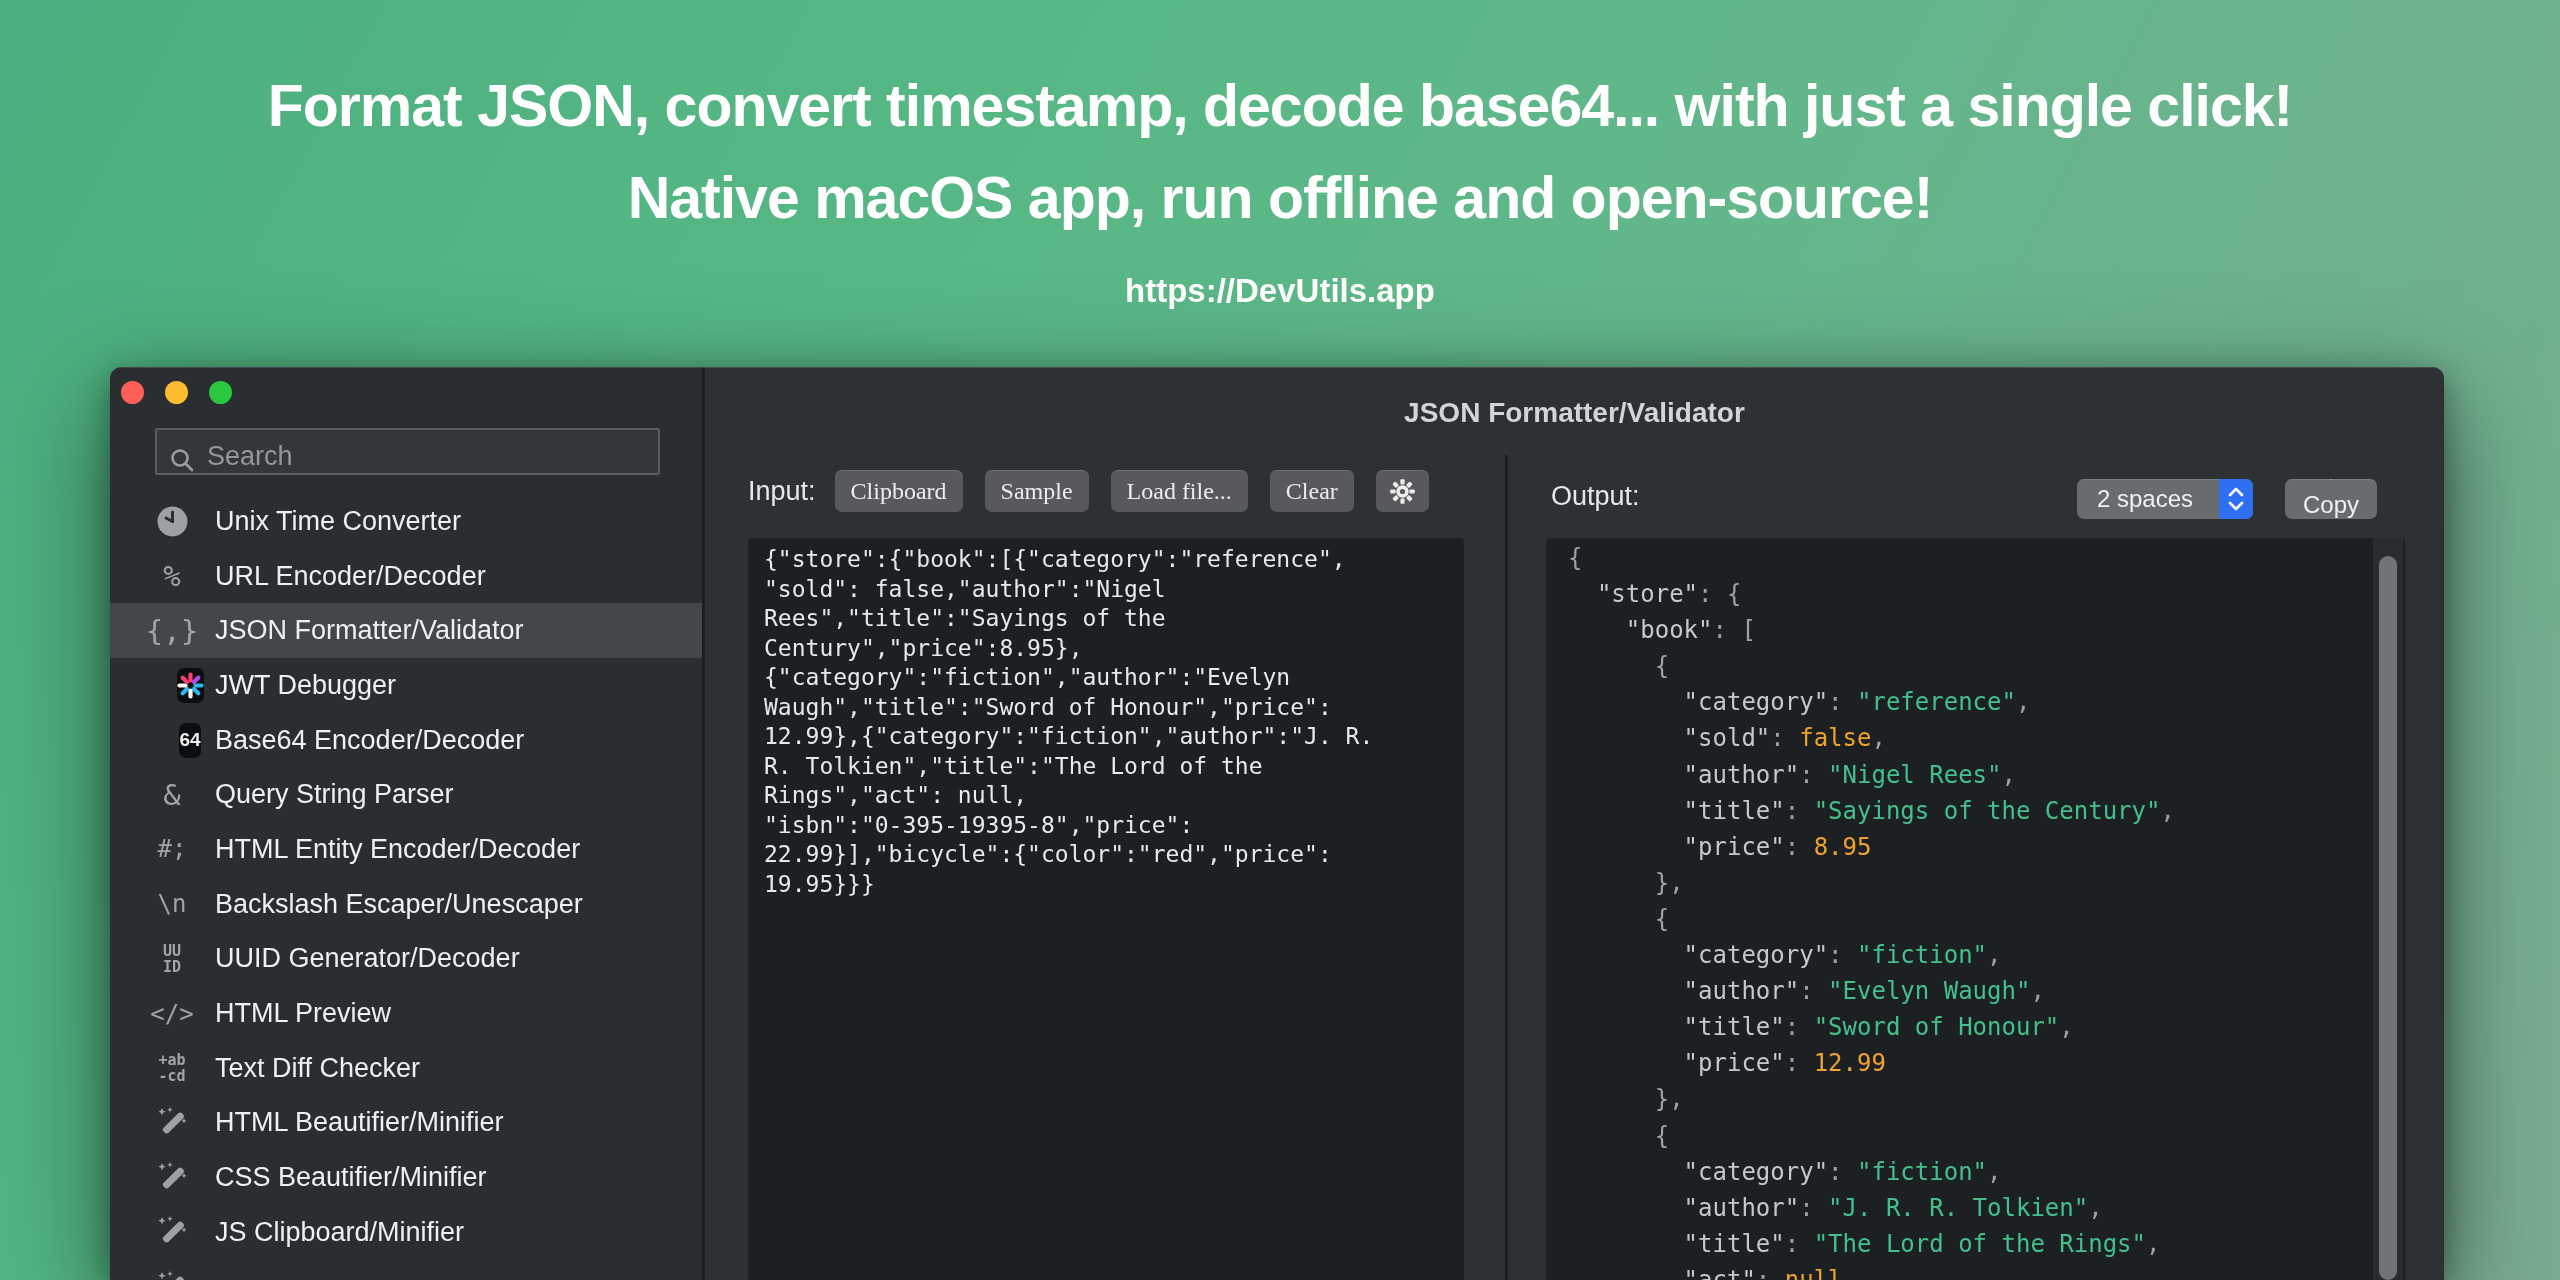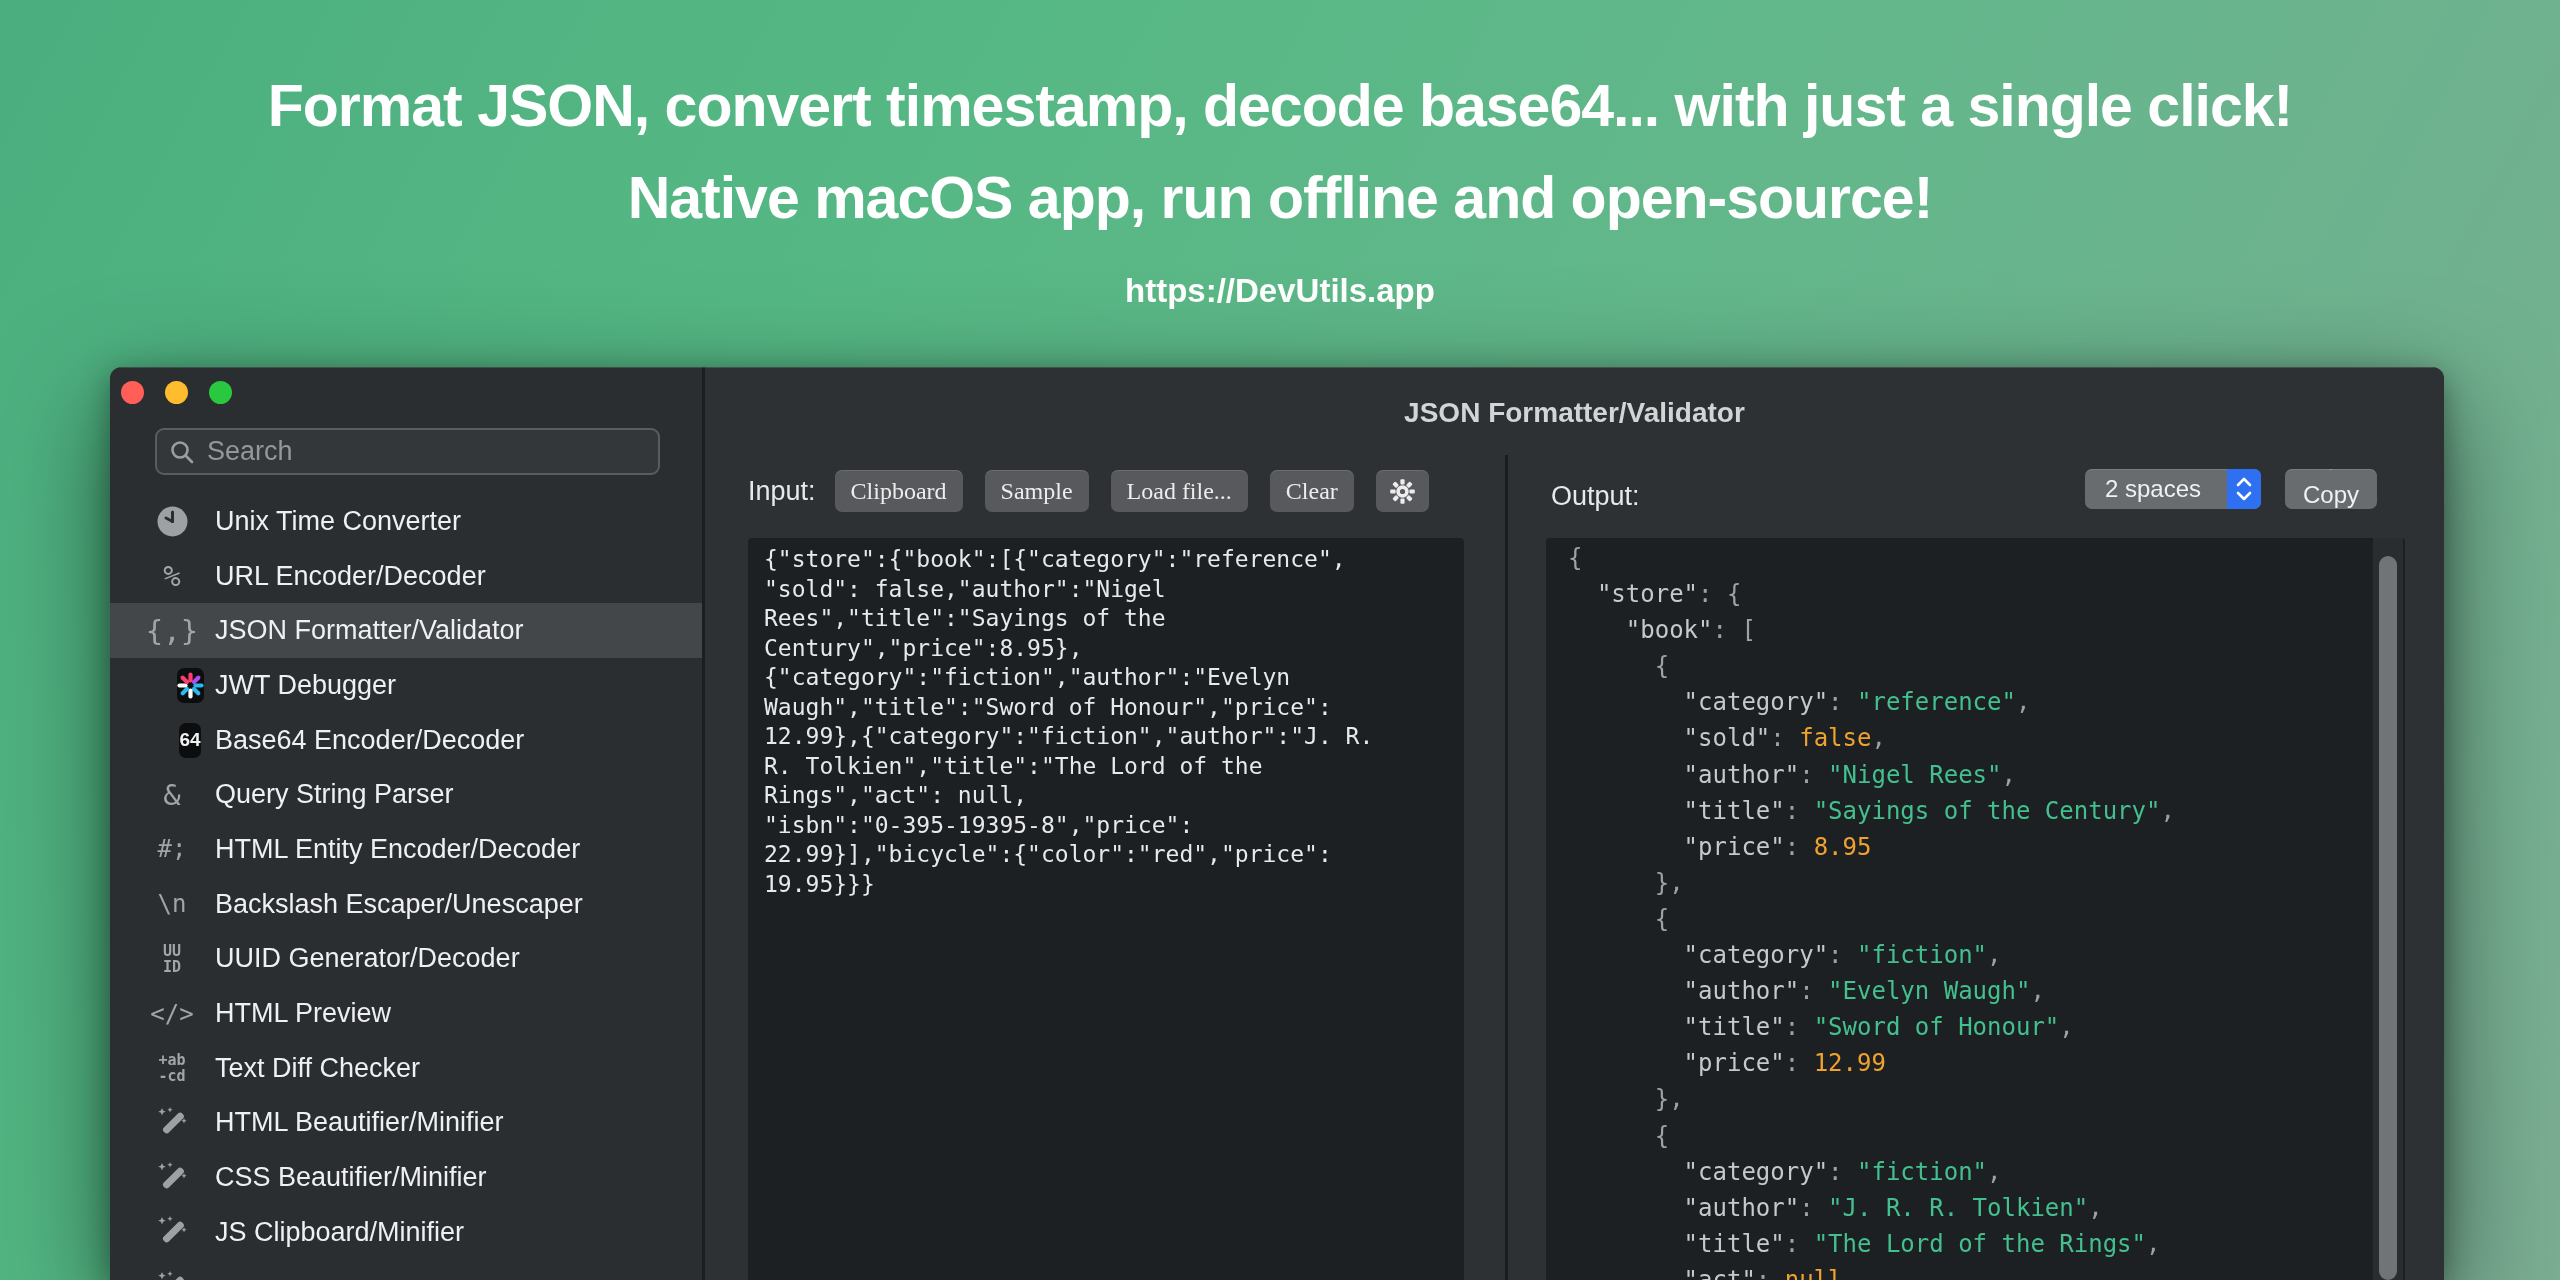--- a/index.html
+++ b/index.html
@@ -23,22 +23,22 @@
   .window::before{content:"";position:absolute;left:0;top:0;right:0;height:1px;background:rgba(255,255,255,.14);z-index:9;}
   
   .sidebar{position:absolute;left:0;top:0;bottom:0;width:592px;background:#2b2e31;border-right:3px solid #1b1d1f;}
   .traffic{position:absolute;left:0;top:14px;height:23px;}
   .tl{position:absolute;width:23px;height:23px;border-radius:50%;top:0;}
   .tl.red{left:11px;background:#ff5f57;}
   .tl.yellow{left:55px;background:#febc2e;}
   .tl.green{left:99px;background:#29c83f;}
   .searchbox{
     position:absolute;left:45px;top:61px;width:505px;height:47px;box-sizing:border-box;
-    border:2px solid #5a5d60;border-radius:9px;background:#33373a;
-    display:flex;align-items:center;padding:0 12px;gap:10px;
+    border:2px solid #5a5d60;border-radius:2px;background:#33373a;
+    display:flex;align-items:flex-end;padding:0 12px;gap:10px;
   }
   .searchbox svg{flex:0 0 auto;}
   .searchbox input{
     flex:1;background:transparent;border:none;outline:none;
     font-family:"Liberation Sans",sans-serif;font-size:27px;color:#e8e9ea;
   }
   .searchbox input::placeholder{color:#94979b;}
   .nav{position:absolute;left:0;top:127px;right:0;}
   .nav-item{height:54.7px;display:flex;align-items:center;cursor:default;}
   .nav-item.selected{background:#43474a;}
@@ -62,21 +62,21 @@
   .btn{
     height:42px;box-sizing:border-box;border:none;border-radius:7px;
     background:#58595c;color:#ededee;font-family:Liberation Serif, serif;
     font-size:24px;padding:0 16px;margin-right:22px;display:flex;align-items:center;
     box-shadow:inset 0 1px 0 rgba(255,255,255,.12);
   }
   .btn.icon-btn{padding:0 13px;margin-right:0;}
   .codebox{position:absolute;background:#1d2022;border-radius:4px 4px 0 0;overflow:hidden;}
   .input-code{left:43px;top:83px;width:716px;bottom:0;padding:7px 16px 0 16px;box-sizing:border-box;}
   .input-code .cl{font-family:"DejaVu Sans Mono",monospace;font-size:23px;line-height:29.5px;color:#e8e9ea;white-space:pre;}
-  .out-toolbar{position:absolute;right:67px;top:13px;height:42px;display:flex;align-items:center;gap:24px;}
+  .out-toolbar{position:absolute;right:67px;top:23px;height:42px;display:flex;align-items:center;gap:32px;}
   .select{
     height:40px;border-radius:7px;background:#696c6f;display:flex;align-items:stretch;
     box-shadow:inset 0 1px 0 rgba(255,255,255,.12);overflow:hidden;
   }
   .select .sel-val{color:#f0f1f2;font-size:24px;display:flex;align-items:center;padding:0 20px;min-width:102px;}
   .select .stepper{width:34px;background:var(--stepper-blue,#2f6ff2);display:flex;flex-direction:column;align-items:center;justify-content:center;gap:4px;}
   .copy-btn{
     height:40px;border:none;border-radius:7px;background:#696c6f;color:#f0f1f2;
     font-family:"Liberation Sans",sans-serif;font-size:24px;display:flex;align-items:center;gap:11px;padding:0 18px;
     box-shadow:inset 0 1px 0 rgba(255,255,255,.12);

